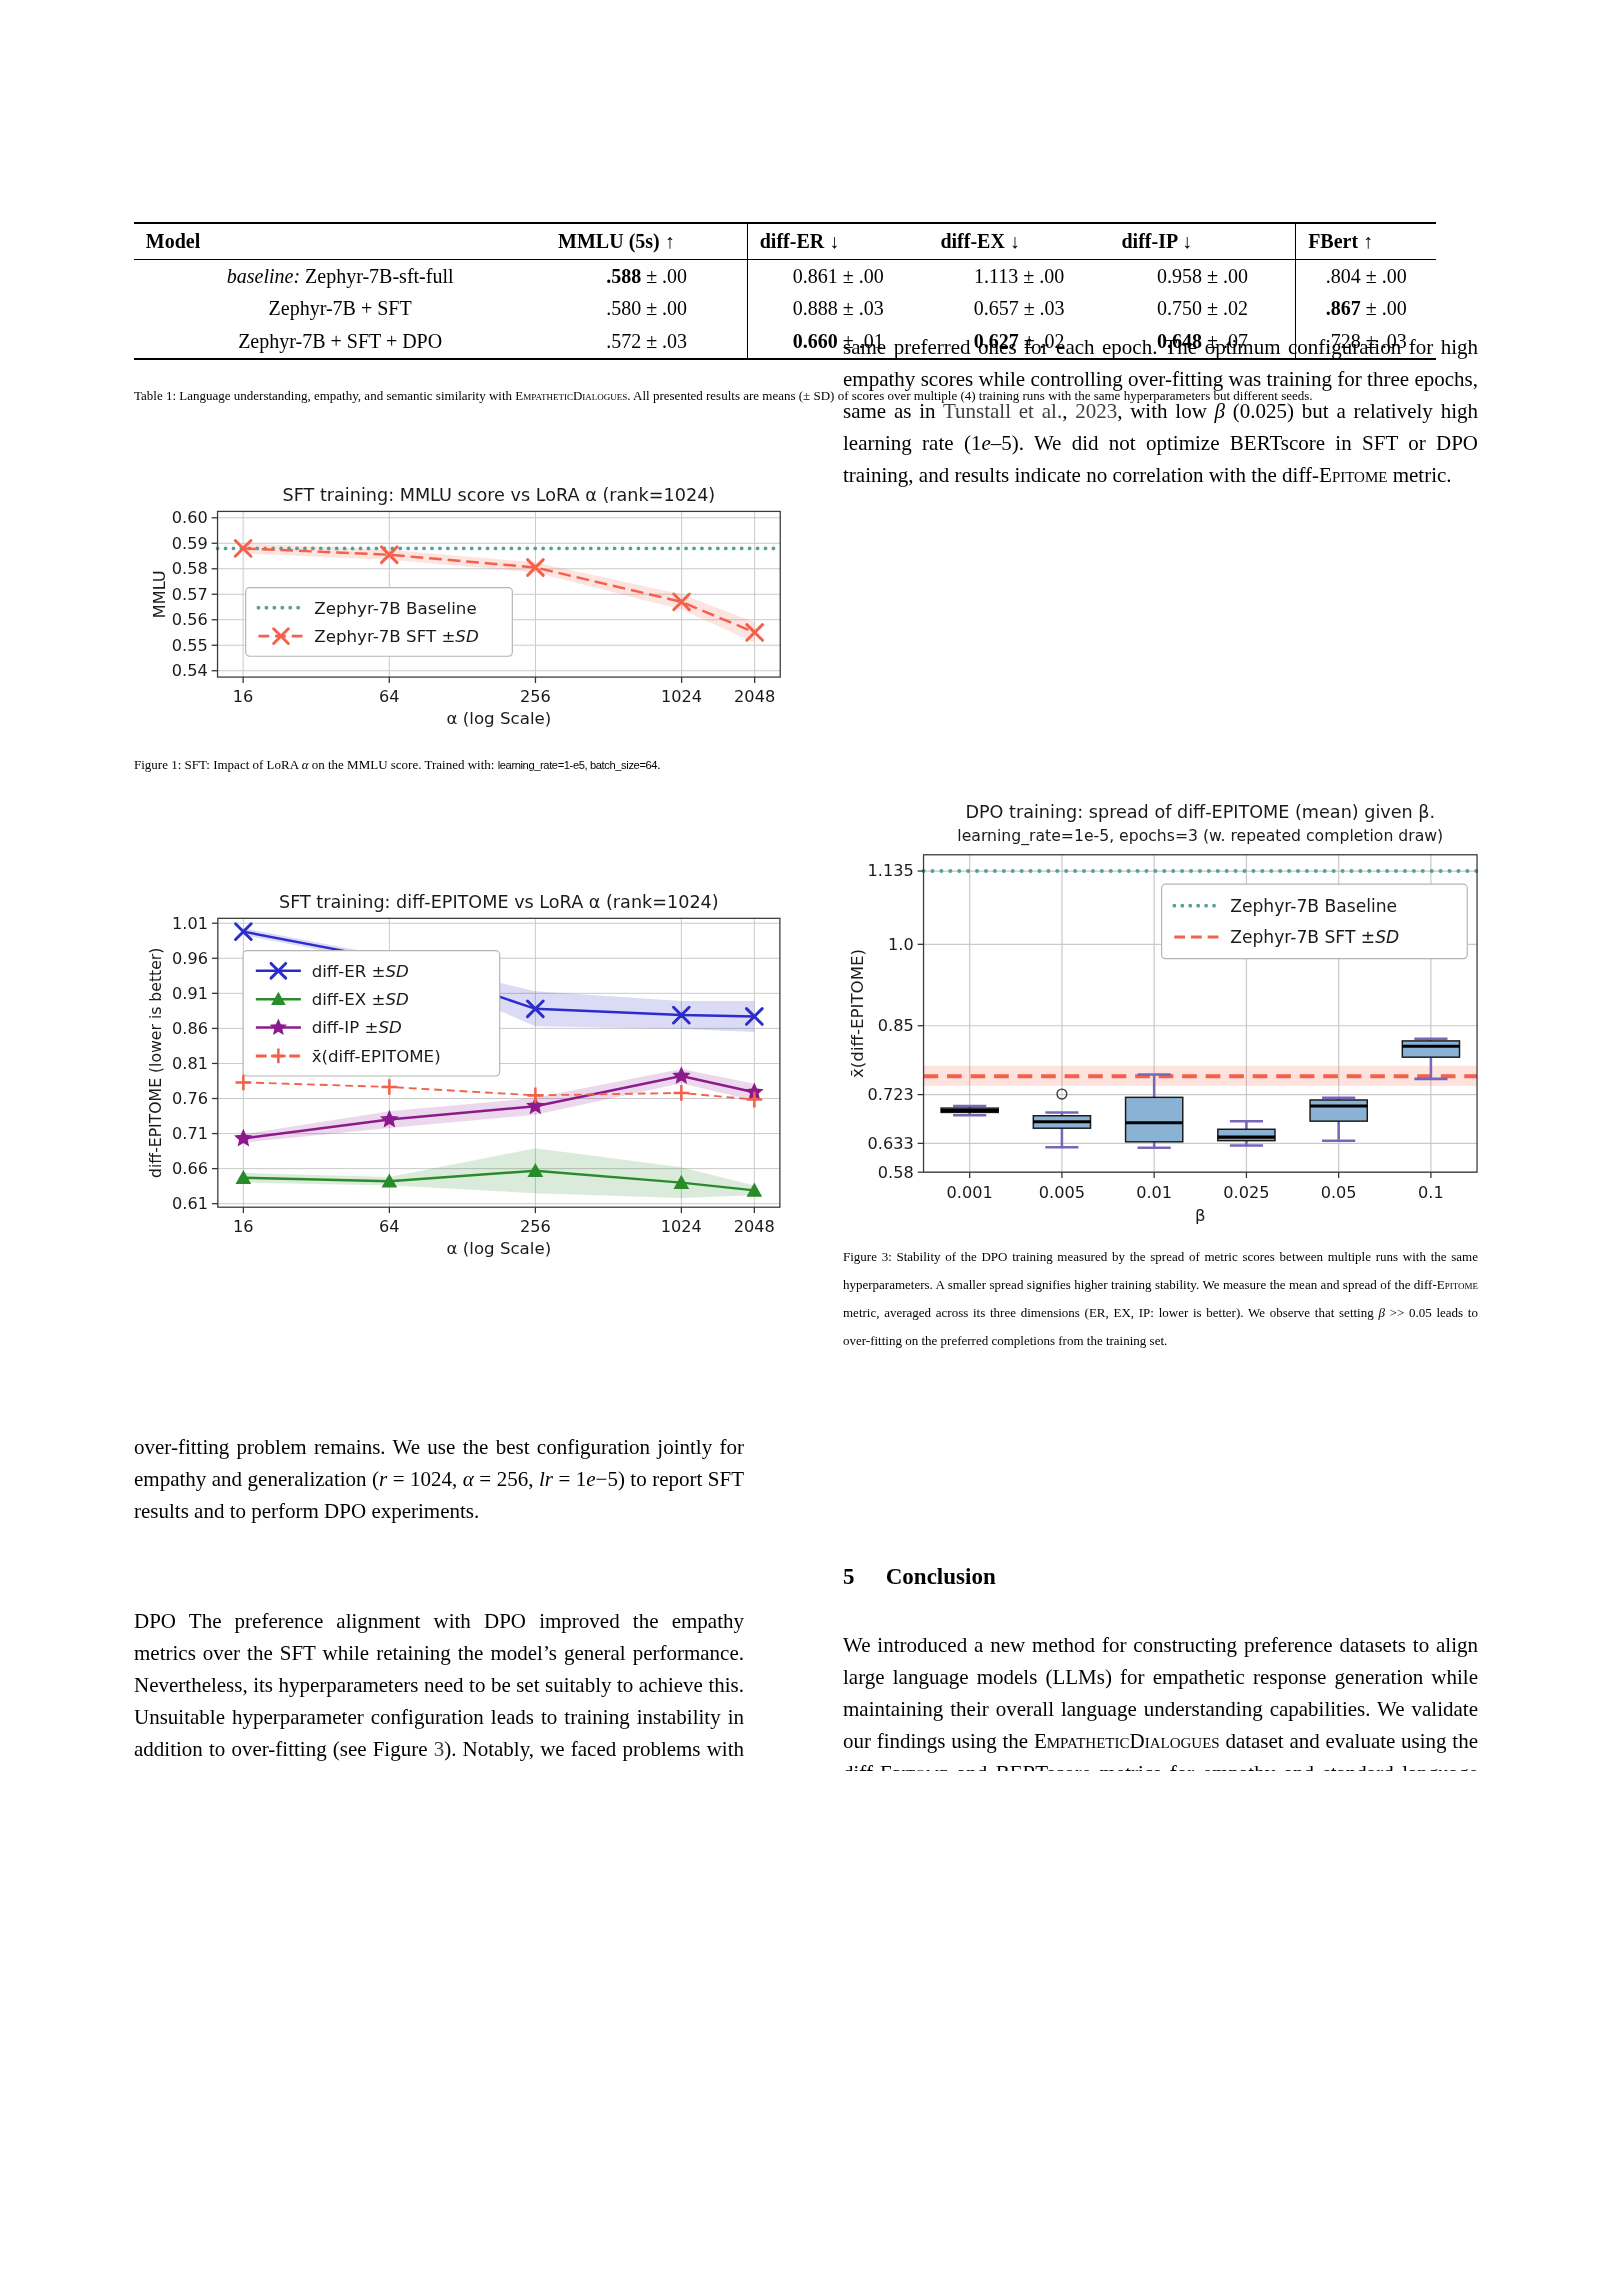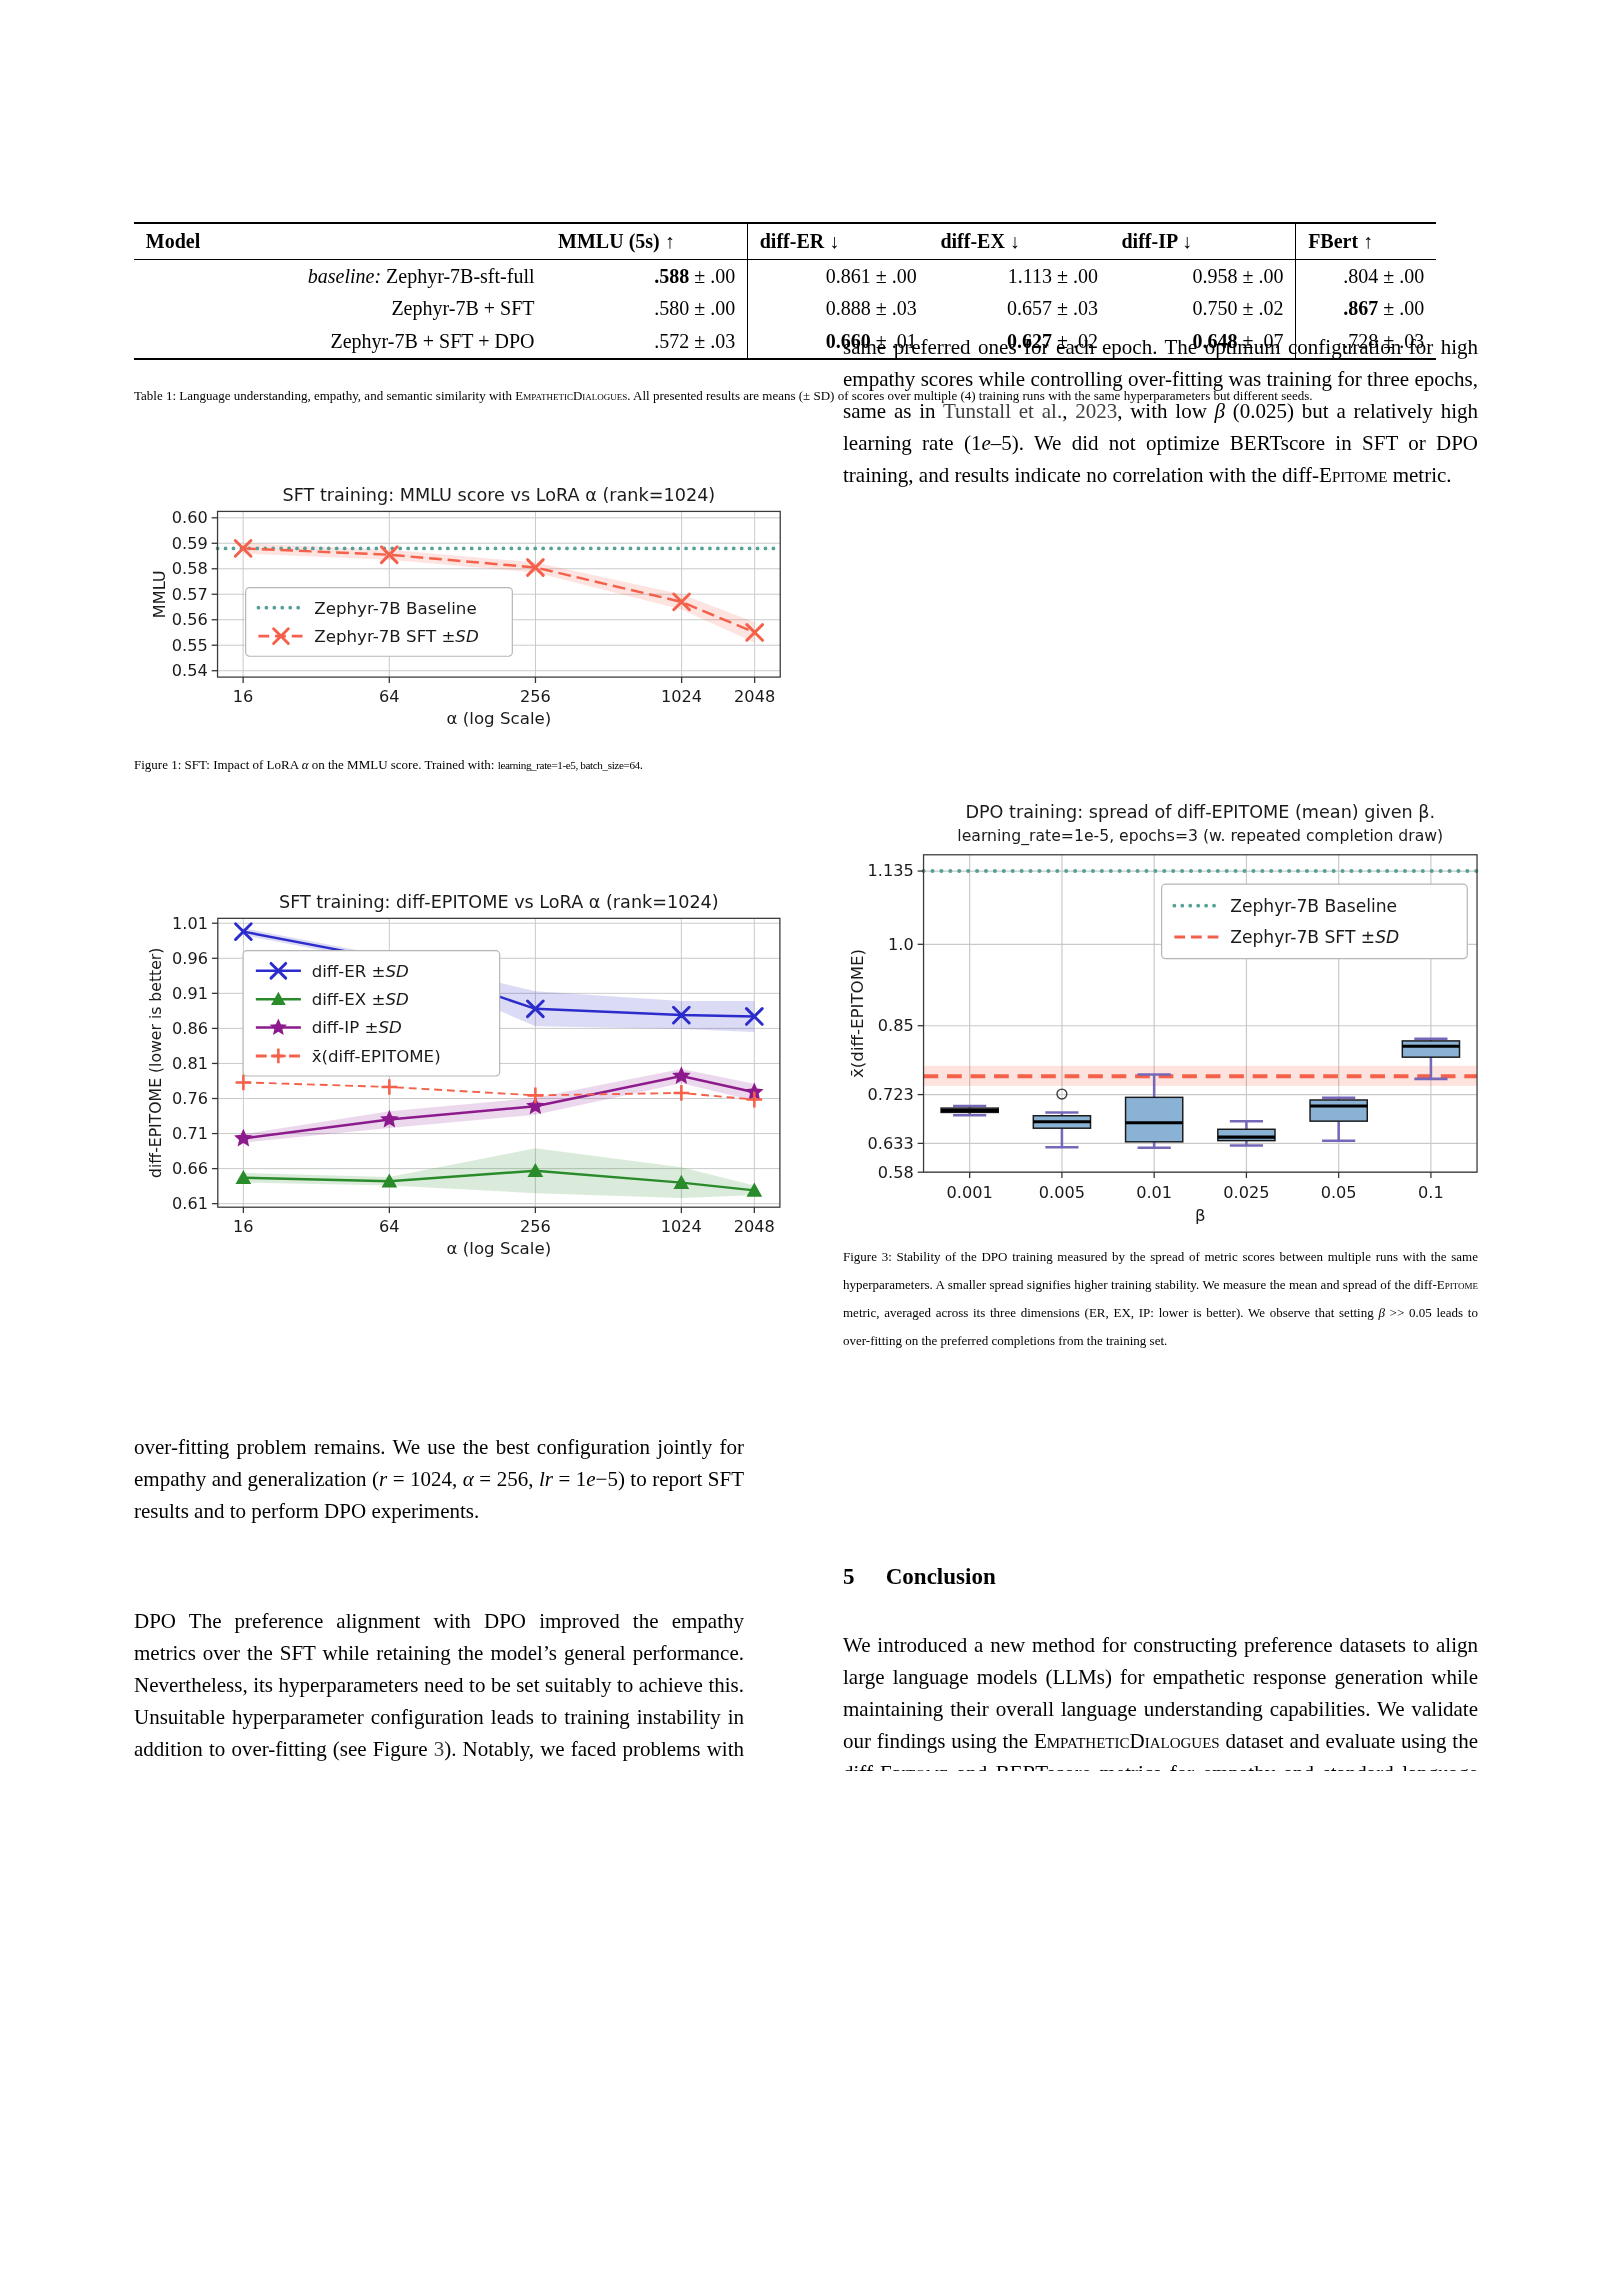--- a/index.html
+++ b/index.html
@@ -5,21 +5,21 @@
   html,body{margin:0;padding:0;background:#ffffff;}
   .page{position:relative;width:1621px;height:1771px;background:#ffffff;
         font-family:"Liberation Serif",serif;color:#000;overflow:hidden;}
 
   
   .table-wrap{position:absolute;left:134px;top:222px;width:1302px;}
   table.results{border-collapse:collapse;width:100%;
         border-top:2.2px solid #000;border-bottom:2.2px solid #000;
         font-size:20px;}
   table.results th{font-weight:bold;text-align:left;padding:5.9px 11.8px;border-bottom:1.5px solid #000;white-space:nowrap;}
-  table.results td{text-align:right;padding:4.9px 11.8px;white-space:nowrap;}
+  table.results td{text-align:center;padding:4.9px 11.8px;white-space:nowrap;}
   table.results .vl{border-left:1.5px solid #000;}
   .cell-bold{font-weight:bold;}
   .cell-em{font-style:italic;}
 
   
   .caption{position:absolute;font-size:13px;line-height:28px;text-align:justify;}
   .body-text{position:absolute;font-size:21px;line-height:32px;text-align:justify;}
   .cap-table{left:134px;top:382px;width:1353px;}
   .cap-fig1{left:134px;top:751px;width:610px;}
   .cap-fig2{left:134px;top:1274px;width:610px;}
@@ -28,21 +28,21 @@
   .left-para2{left:134px;top:1605px;width:610px;}
   .right-para1{left:843px;top:331px;width:635px;}
   .conclusion{left:843px;top:1629px;width:635px;}
   .section-heading{position:absolute;left:843px;top:1564px;width:635px;margin:0;
         font-size:23px;font-weight:bold;}
   .sec-num{margin-right:25.5px;}
 
   .sc{font-variant:small-caps;}
   .i{font-style:italic;}
   .b{font-weight:normal;}
-  .code{font-family:Liberation Serif, serif;font-size:0.86em;letter-spacing:-0.4px;}
+  .code{font-family:Liberation Sans, sans-serif;font-size:0.86em;letter-spacing:-0.4px;}
   .link{color:#404040;}
 
   
   svg.chart{position:absolute;overflow:visible;}
   #fig1{left:145px;top:482px;width:647px;height:250px;}
   #fig2{left:145px;top:887px;width:647px;height:377px;}
   #fig3{left:845px;top:796px;width:642px;height:433px;}
   svg.chart text{font-family:"DejaVu Sans",sans-serif;fill:#1a1a1a;}
 </style>
 </head>

